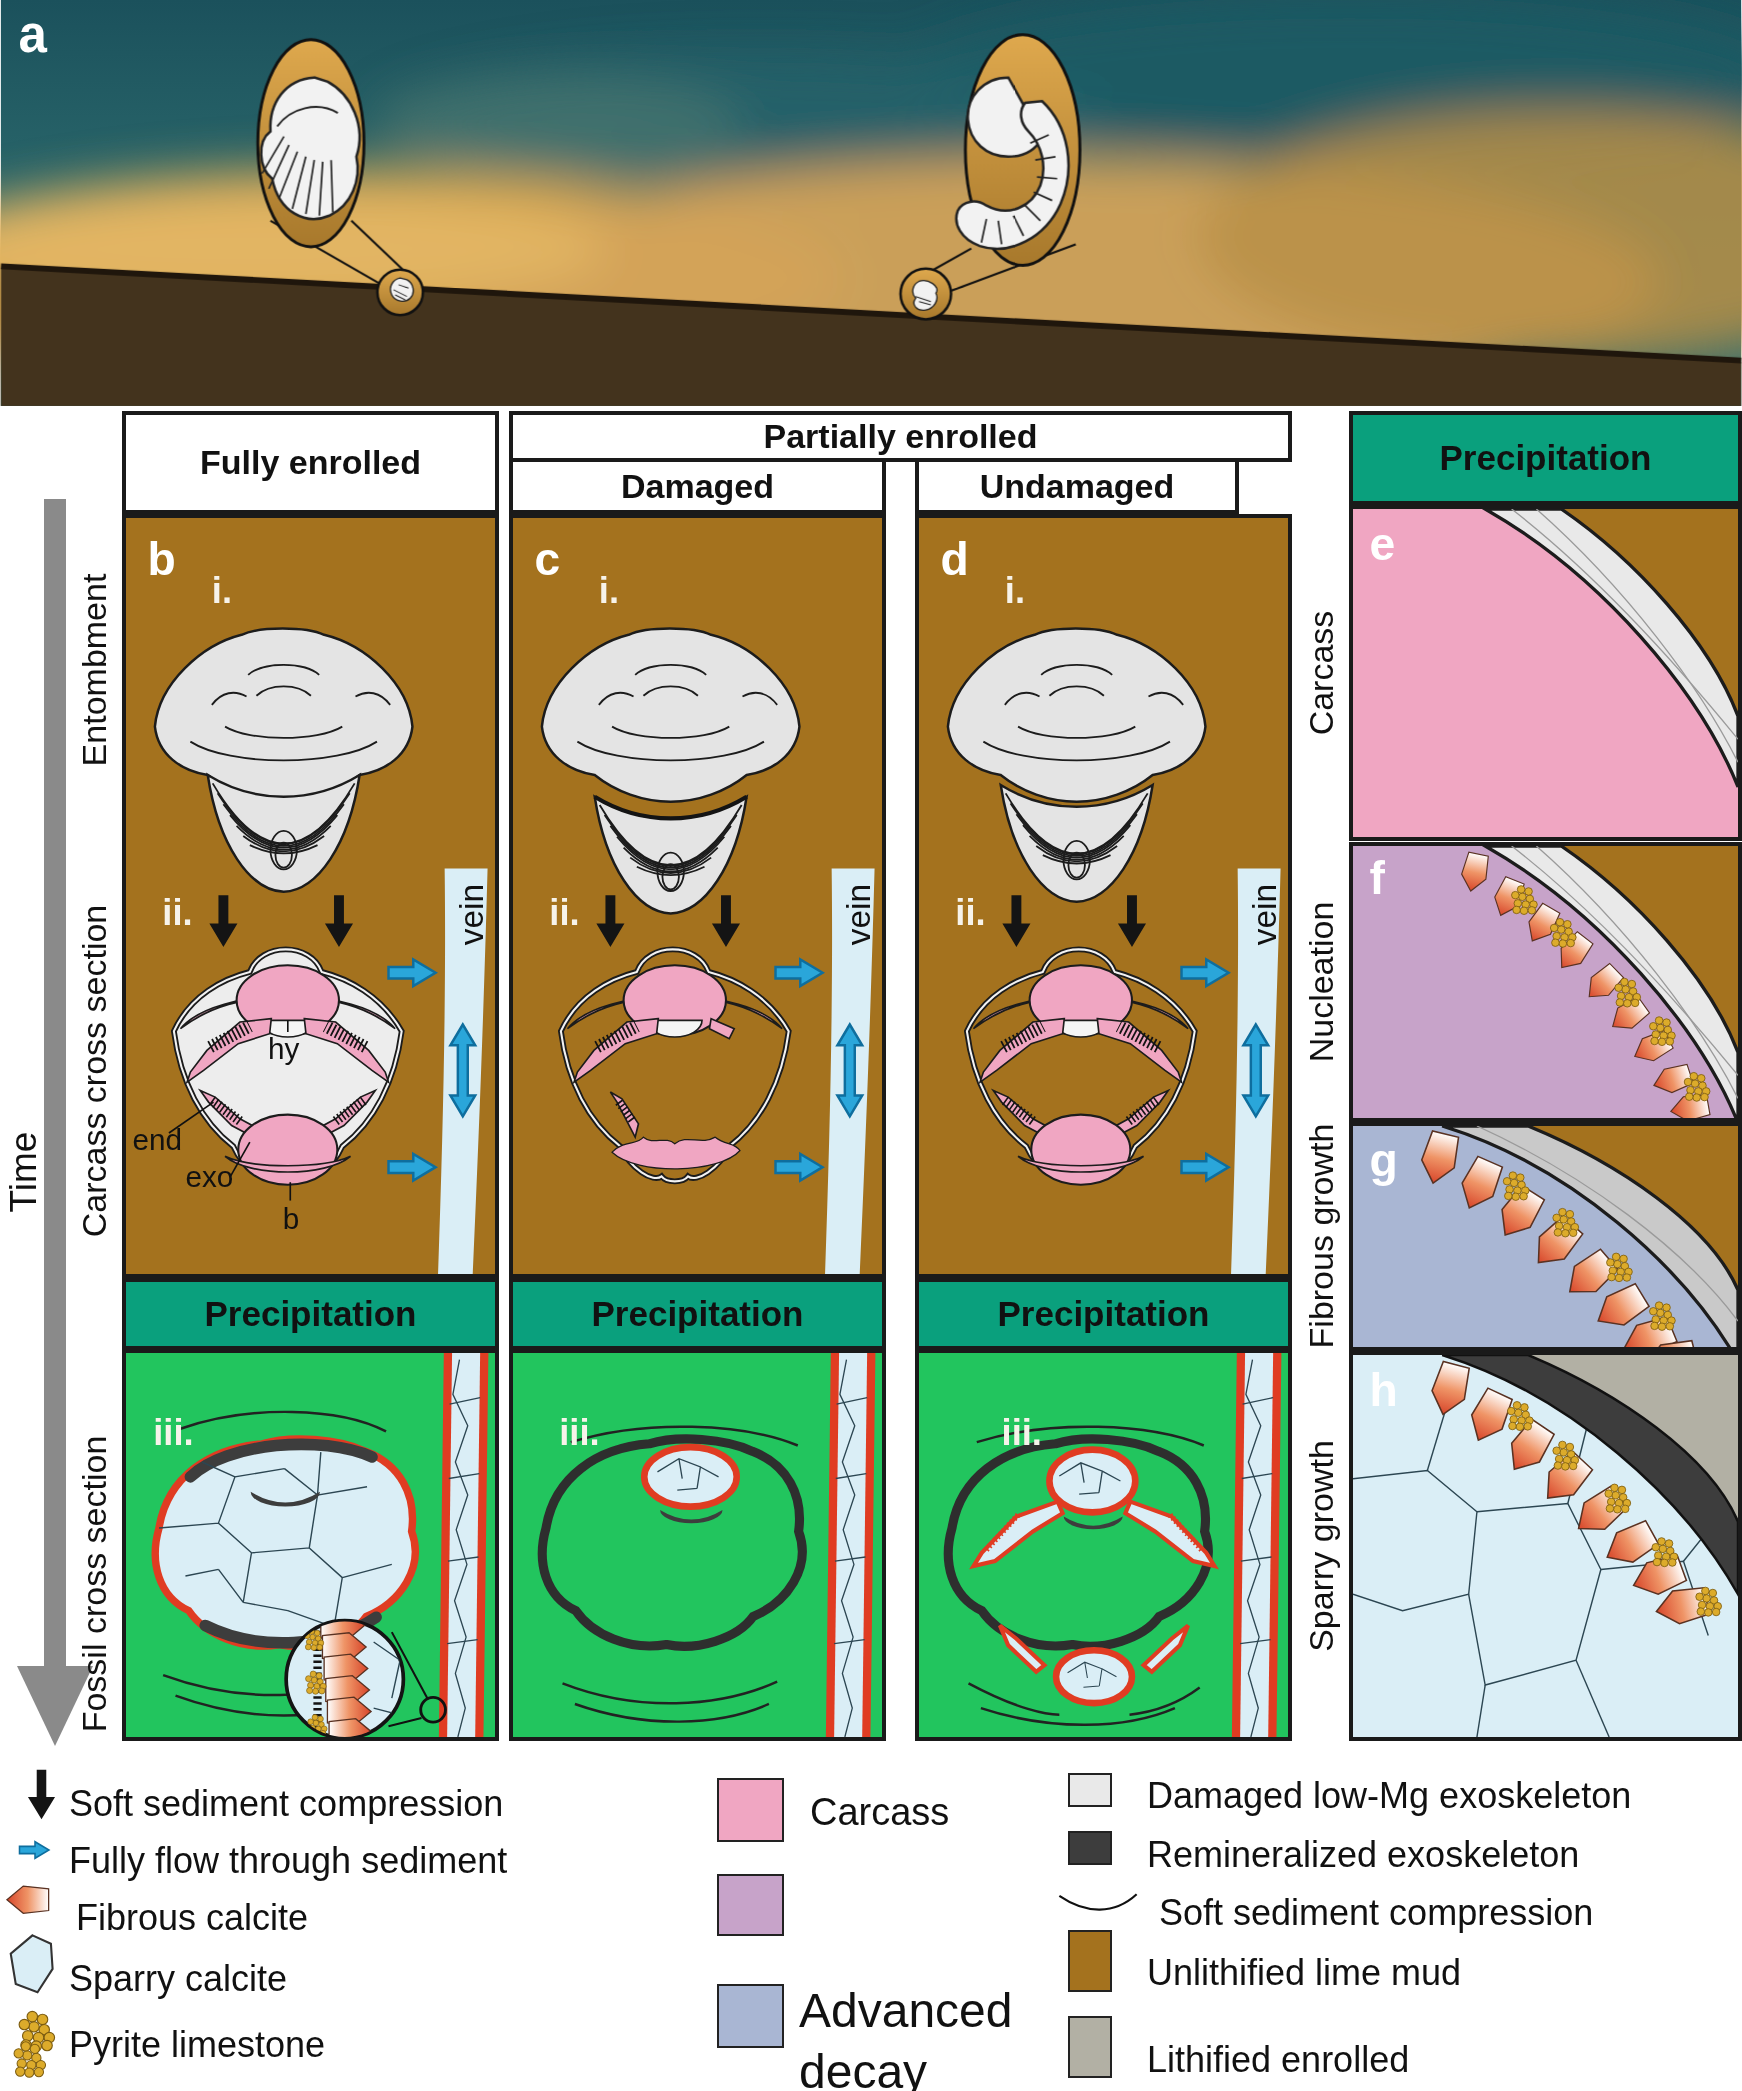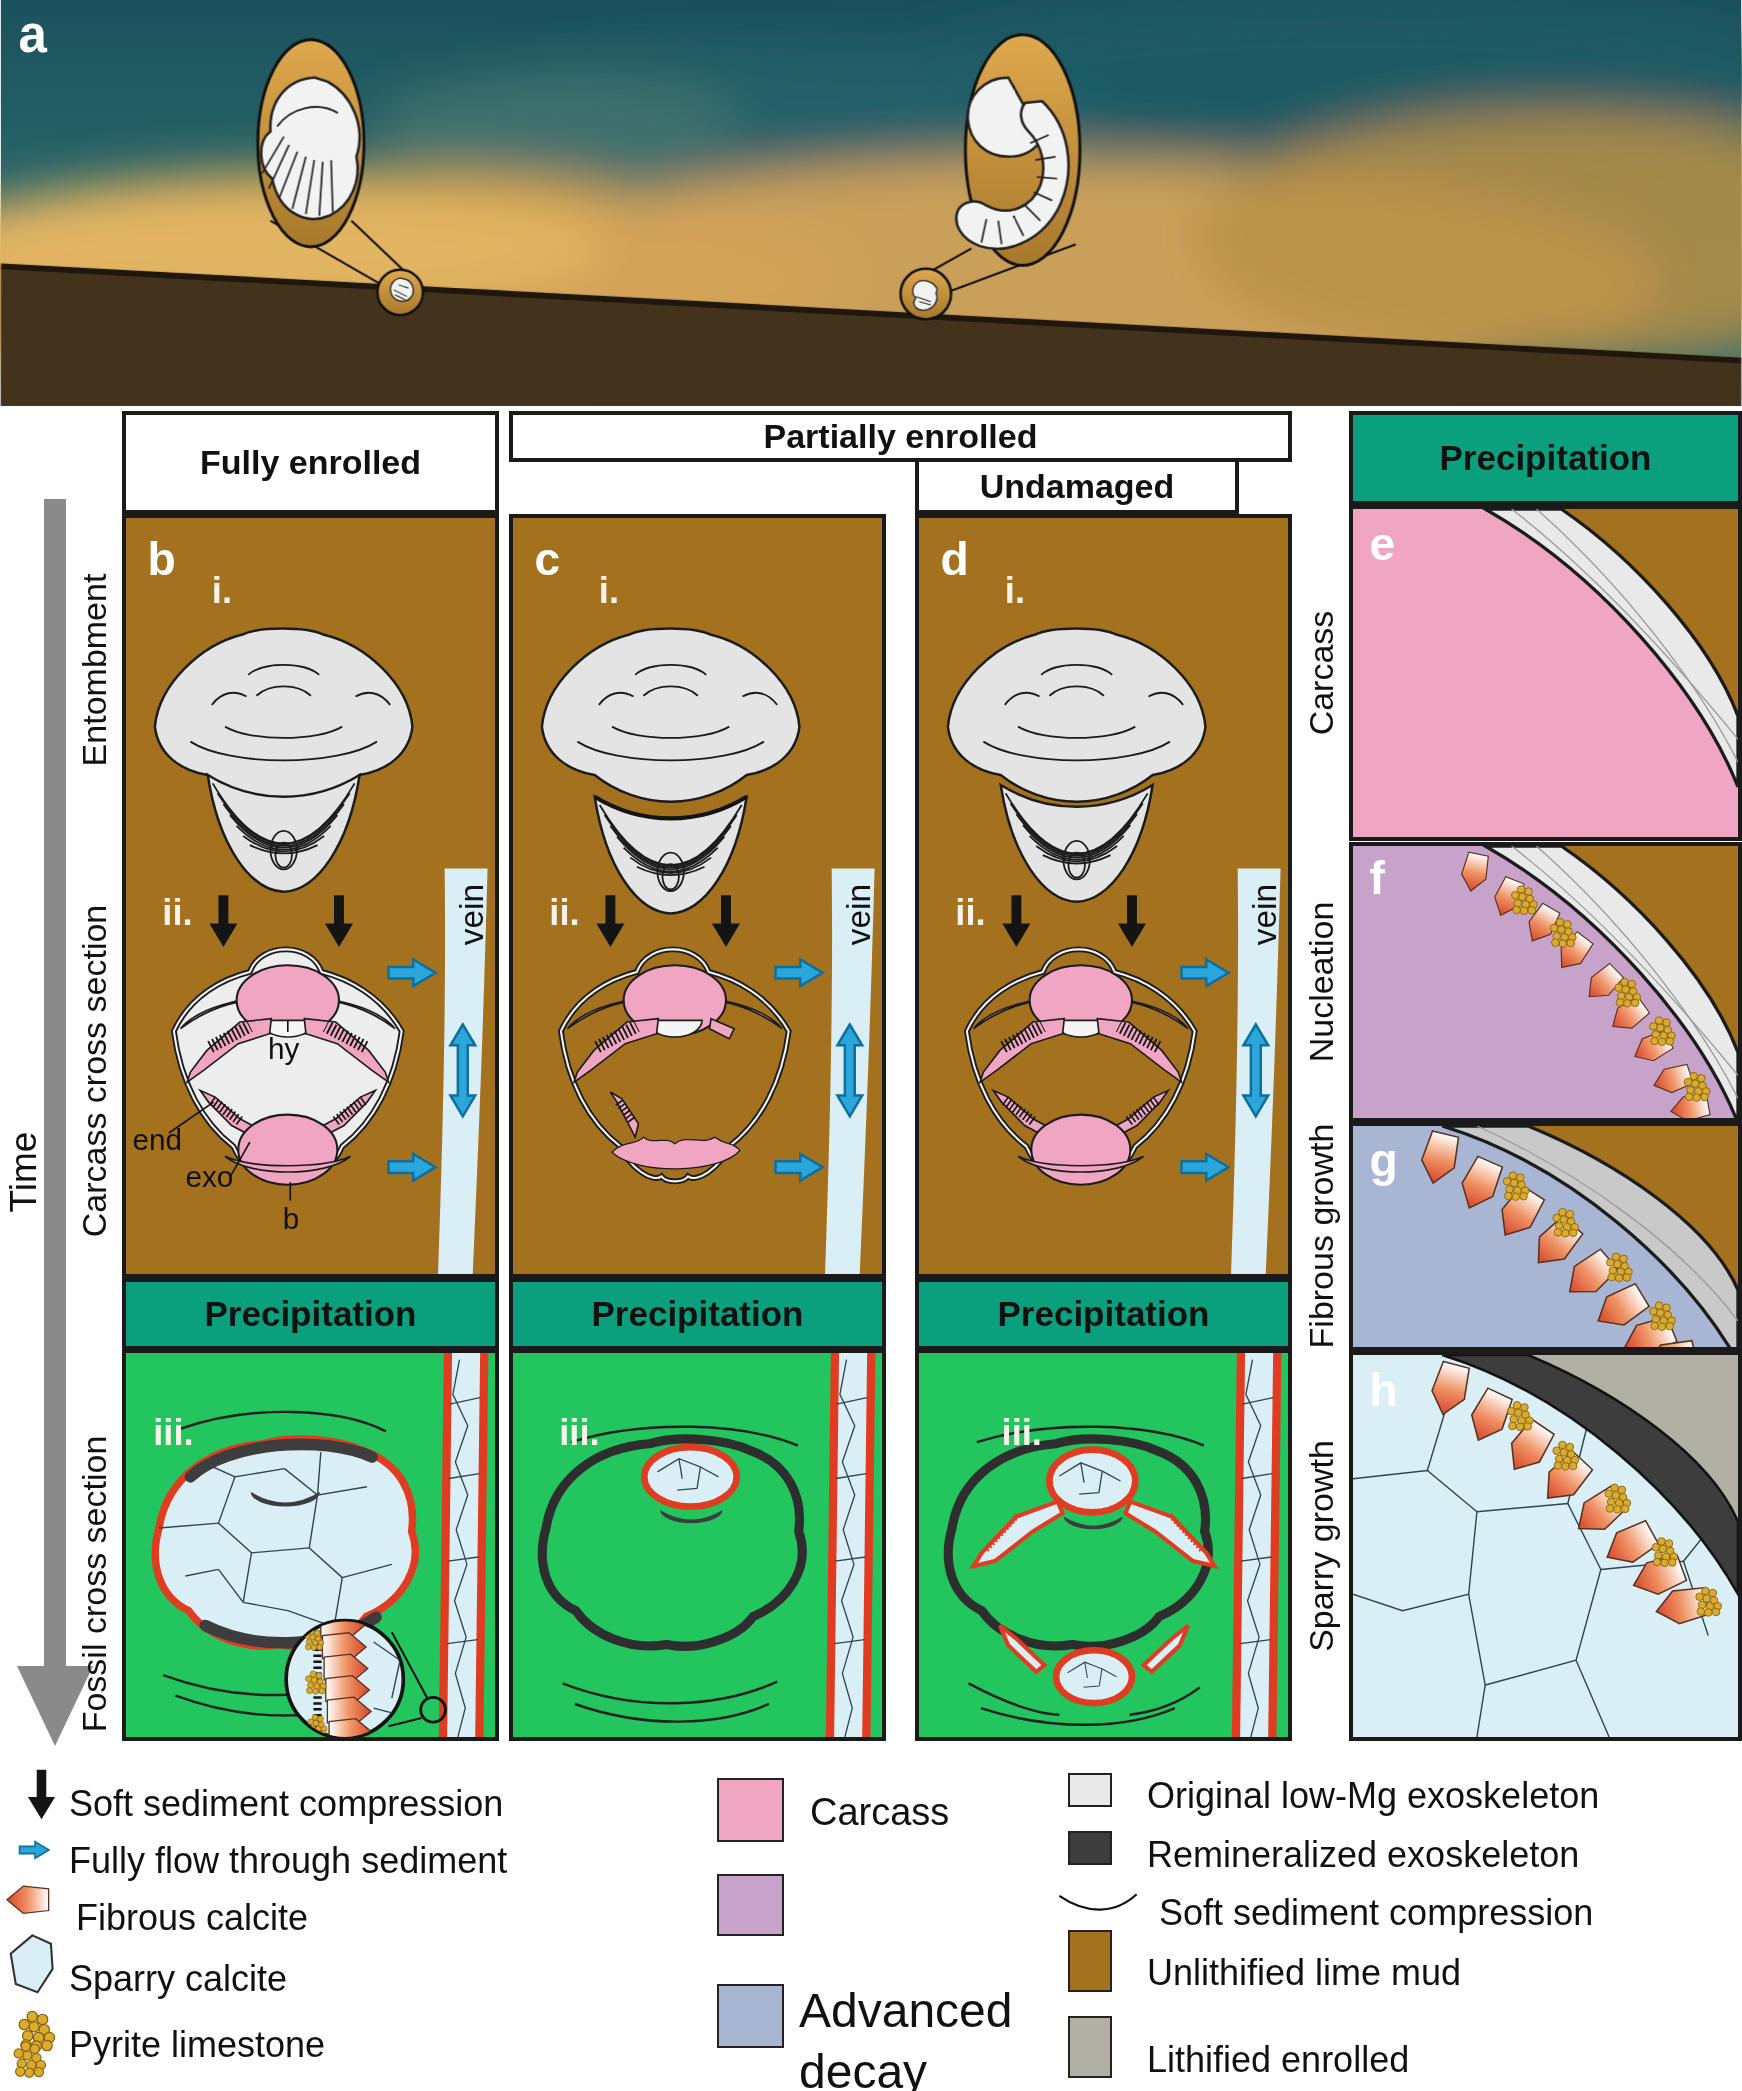--- a/index.html
+++ b/index.html
@@ -222,20 +222,23 @@
     </svg>
     <div class="pletter-a">a</div>
   </div>
 
   <div class="box hdr" style="left:122px;top:411px;width:377px;height:103px">
     <span>Fully enrolled</span>
   </div>
   <div class="box hdr" style="left:509px;top:411px;width:783px;height:51px">
     <span>Partially enrolled</span>
   </div>
+  <div class="box hdr" style="left:509px;top:458px;width:377px;height:56px">
+    <span>Damaged</span>
+  </div>
   <div class="box hdr" style="left:915px;top:458px;width:324px;height:56px">
     <span>Undamaged</span>
   </div>
 
   <div class="tarrow-shaft"></div>
   <div class="tarrow-head"></div>
   <div class="vlabel timelabel" style="left:23.6px;top:1172px">Time</div>
   <div class="vlabel" style="left:94px;top:670px">Entombment</div>
   <div class="vlabel" style="left:94px;top:1071px">Carcass cross section</div>
   <div class="vlabel" style="left:94px;top:1584px">Fossil cross section</div>
@@ -546,21 +549,21 @@
 
   <div class="swatch" style="left: 717px; top: 1778px; width: 67px; height: 64px; background-color: rgb(240, 166, 194);"></div>
   <div class="leg-label" style="left:810px;top:1788px;font-size:38px">Carcass</div>
 
   <div class="swatch" style="left: 717px; top: 1874px; width: 67px; height: 62px; background-color: rgb(199, 163, 201);"></div>
 
   <div class="swatch" style="left: 717px; top: 1984px; width: 67px; height: 64px; background-color: rgb(169, 182, 211);"></div>
   <div class="leg-label" style="left:799px;top:1980px;width:219px;font-size:48px">Advanced decay</div>
 
   <div class="swatch" style="left: 1068px; top: 1773px; width: 44px; height: 34px; background-color: rgb(233, 233, 233);"></div>
-  <div class="leg-label" style="left:1147px;top:1773px">Original low-Mg exoskeleton</div>
+  <div class="leg-label" style="left:1147px;top:1773px">Damaged low-Mg exoskeleton</div>
 
   <div class="swatch" style="left: 1068px; top: 1831px; width: 44px; height: 34px; background-color: rgb(61, 61, 61);"></div>
   <div class="leg-label" style="left:1147px;top:1832px">Remineralized exoskeleton</div>
 
   <svg class="abs" style="left:1056px;top:1889px" width="84" height="29" viewBox="0 0 100 34">
     <path d="M4,8 C36,30 70,30 96,6" stroke="#111" stroke-width="2.6" fill="none"></path>
   </svg>
   <div class="leg-label" style="left:1159px;top:1890px">Soft sediment compression</div>
 
   <div class="swatch" style="left: 1068px; top: 1930px; width: 44px; height: 62px; background-color: rgb(164, 114, 30);"></div>

